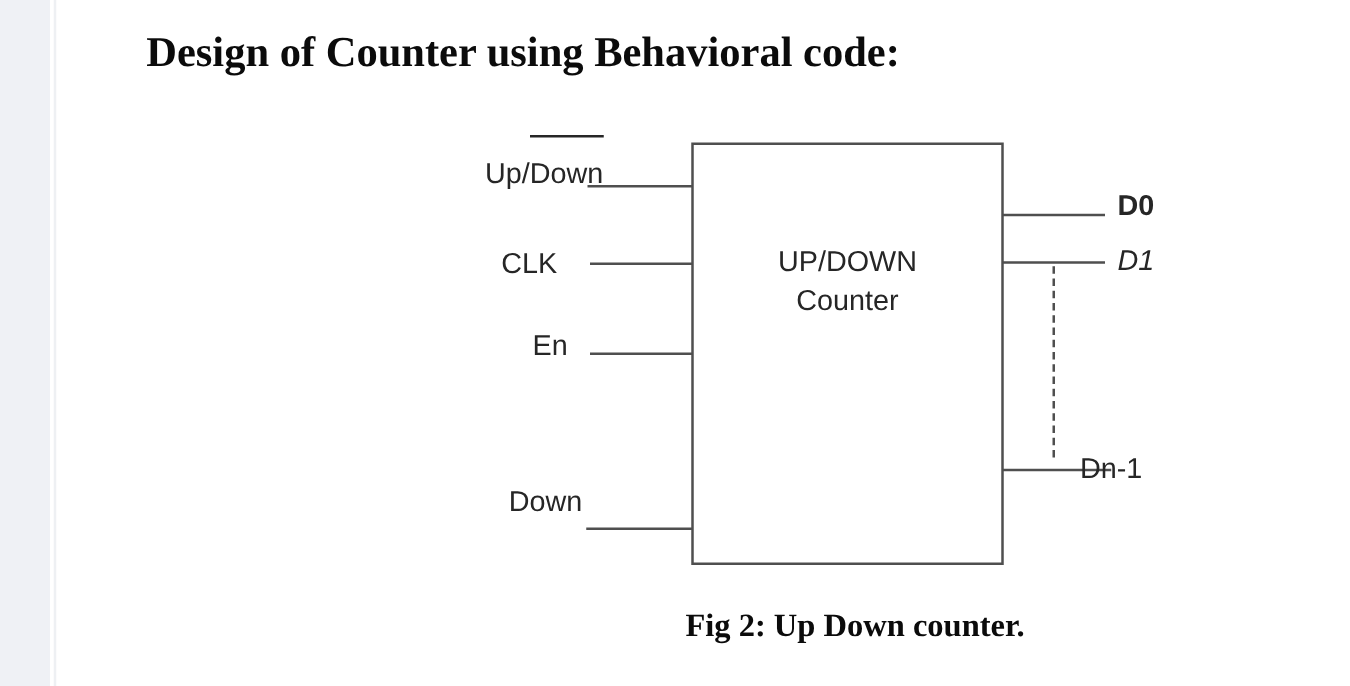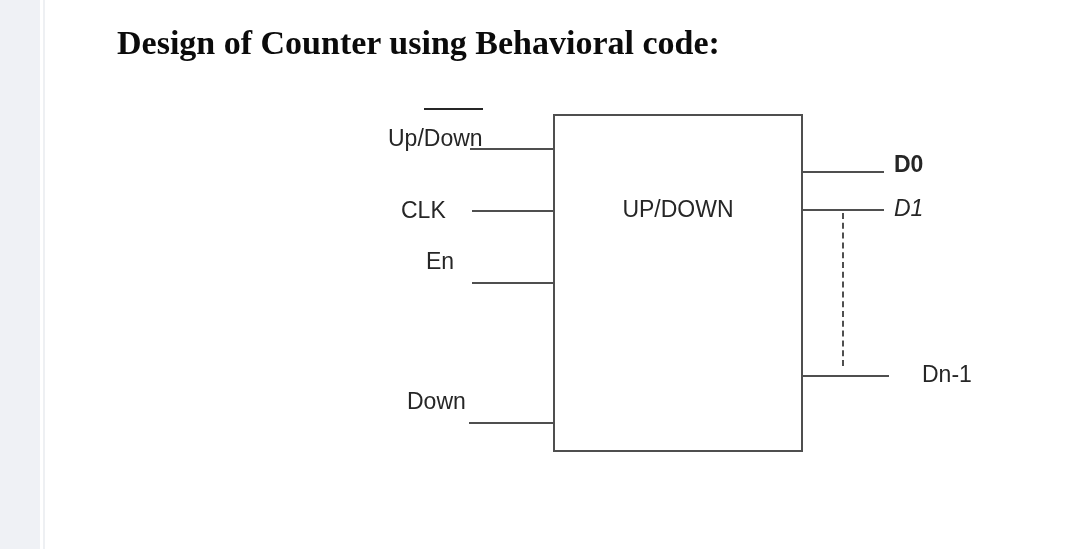--- a/index.html
+++ b/index.html
@@ -75,25 +75,25 @@
     white-space: nowrap;
   }
   .lbl-updown { left: 388px; top: 108px; }
   .lbl-updown .pfx { display: inline-block; padding-top: 5px; }
   .lbl-updown .ovl {
     display: inline-block;
     border-top: 2px solid var(--diagram-text);
     padding-top: 16px;
   }
   .lbl-clk   { left: 401px; top: 198px; text-align: center; }
-  .lbl-en    { left: 426px; top: 249px; text-align: center; }
+  .lbl-en    { left: 426px; top: 264px; text-align: center; }
   .lbl-reset { left: 407px; top: 389px; }
   .lbl-d0    { left: 894px; top: 152px; font-weight: bold; }
   .lbl-d1    { left: 894px; top: 196px; font-style: italic; }
-  .lbl-dn1   { left: 922px; top: 362px; }
+  .lbl-dn1   { left: 864px; top: 362px; }
   .wire {
     position: absolute;
     height: 2px;
     background: var(--line);
   }
   .wire-updown { left: 470px; top: 148px; width: 84px; }
   .wire-clk    { left: 472px; top: 210px; width: 82px; }
   .wire-en     { left: 472px; top: 282px; width: 82px; }
   .wire-reset  { left: 469px; top: 422px; width: 85px; }
   .wire-d0     { left: 802px; top: 171px; width: 82px; }
@@ -114,20 +114,21 @@
   <div class="side-strip"></div>
   <div class="side-strip-edge"></div>
 
   <div class="title">Design of Counter using Behavioral code:</div>
 
   <div>
 
     <div class="block">
       <div class="block-label">
         <div>UP/DOWN</div>
+        <div>Counter</div>
       </div>
     </div>
 
     <div class="sig-label lbl-updown"><span class="pfx">Up/</span><span class="ovl">Down</span></div>
     <div class="sig-label lbl-clk">CLK</div>
     <div class="sig-label lbl-en">En</div>
     <div class="sig-label lbl-reset">Down</div>
 
     <div class="wire wire-updown"></div>
     <div class="wire wire-clk"></div>
@@ -138,14 +139,15 @@
     <div class="wire wire-d1"></div>
     <div class="wire wire-dn1"></div>
     <div class="dashed-ellipsis"></div>
 
     <div class="sig-label lbl-d0">D0</div>
     <div class="sig-label lbl-d1">D1</div>
     <div class="sig-label lbl-dn1">Dn-1</div>
 
   </div>
 
+  <div class="caption">Fig 2: Up Down counter.</div>
 
 </div>
 
 </body></html>

